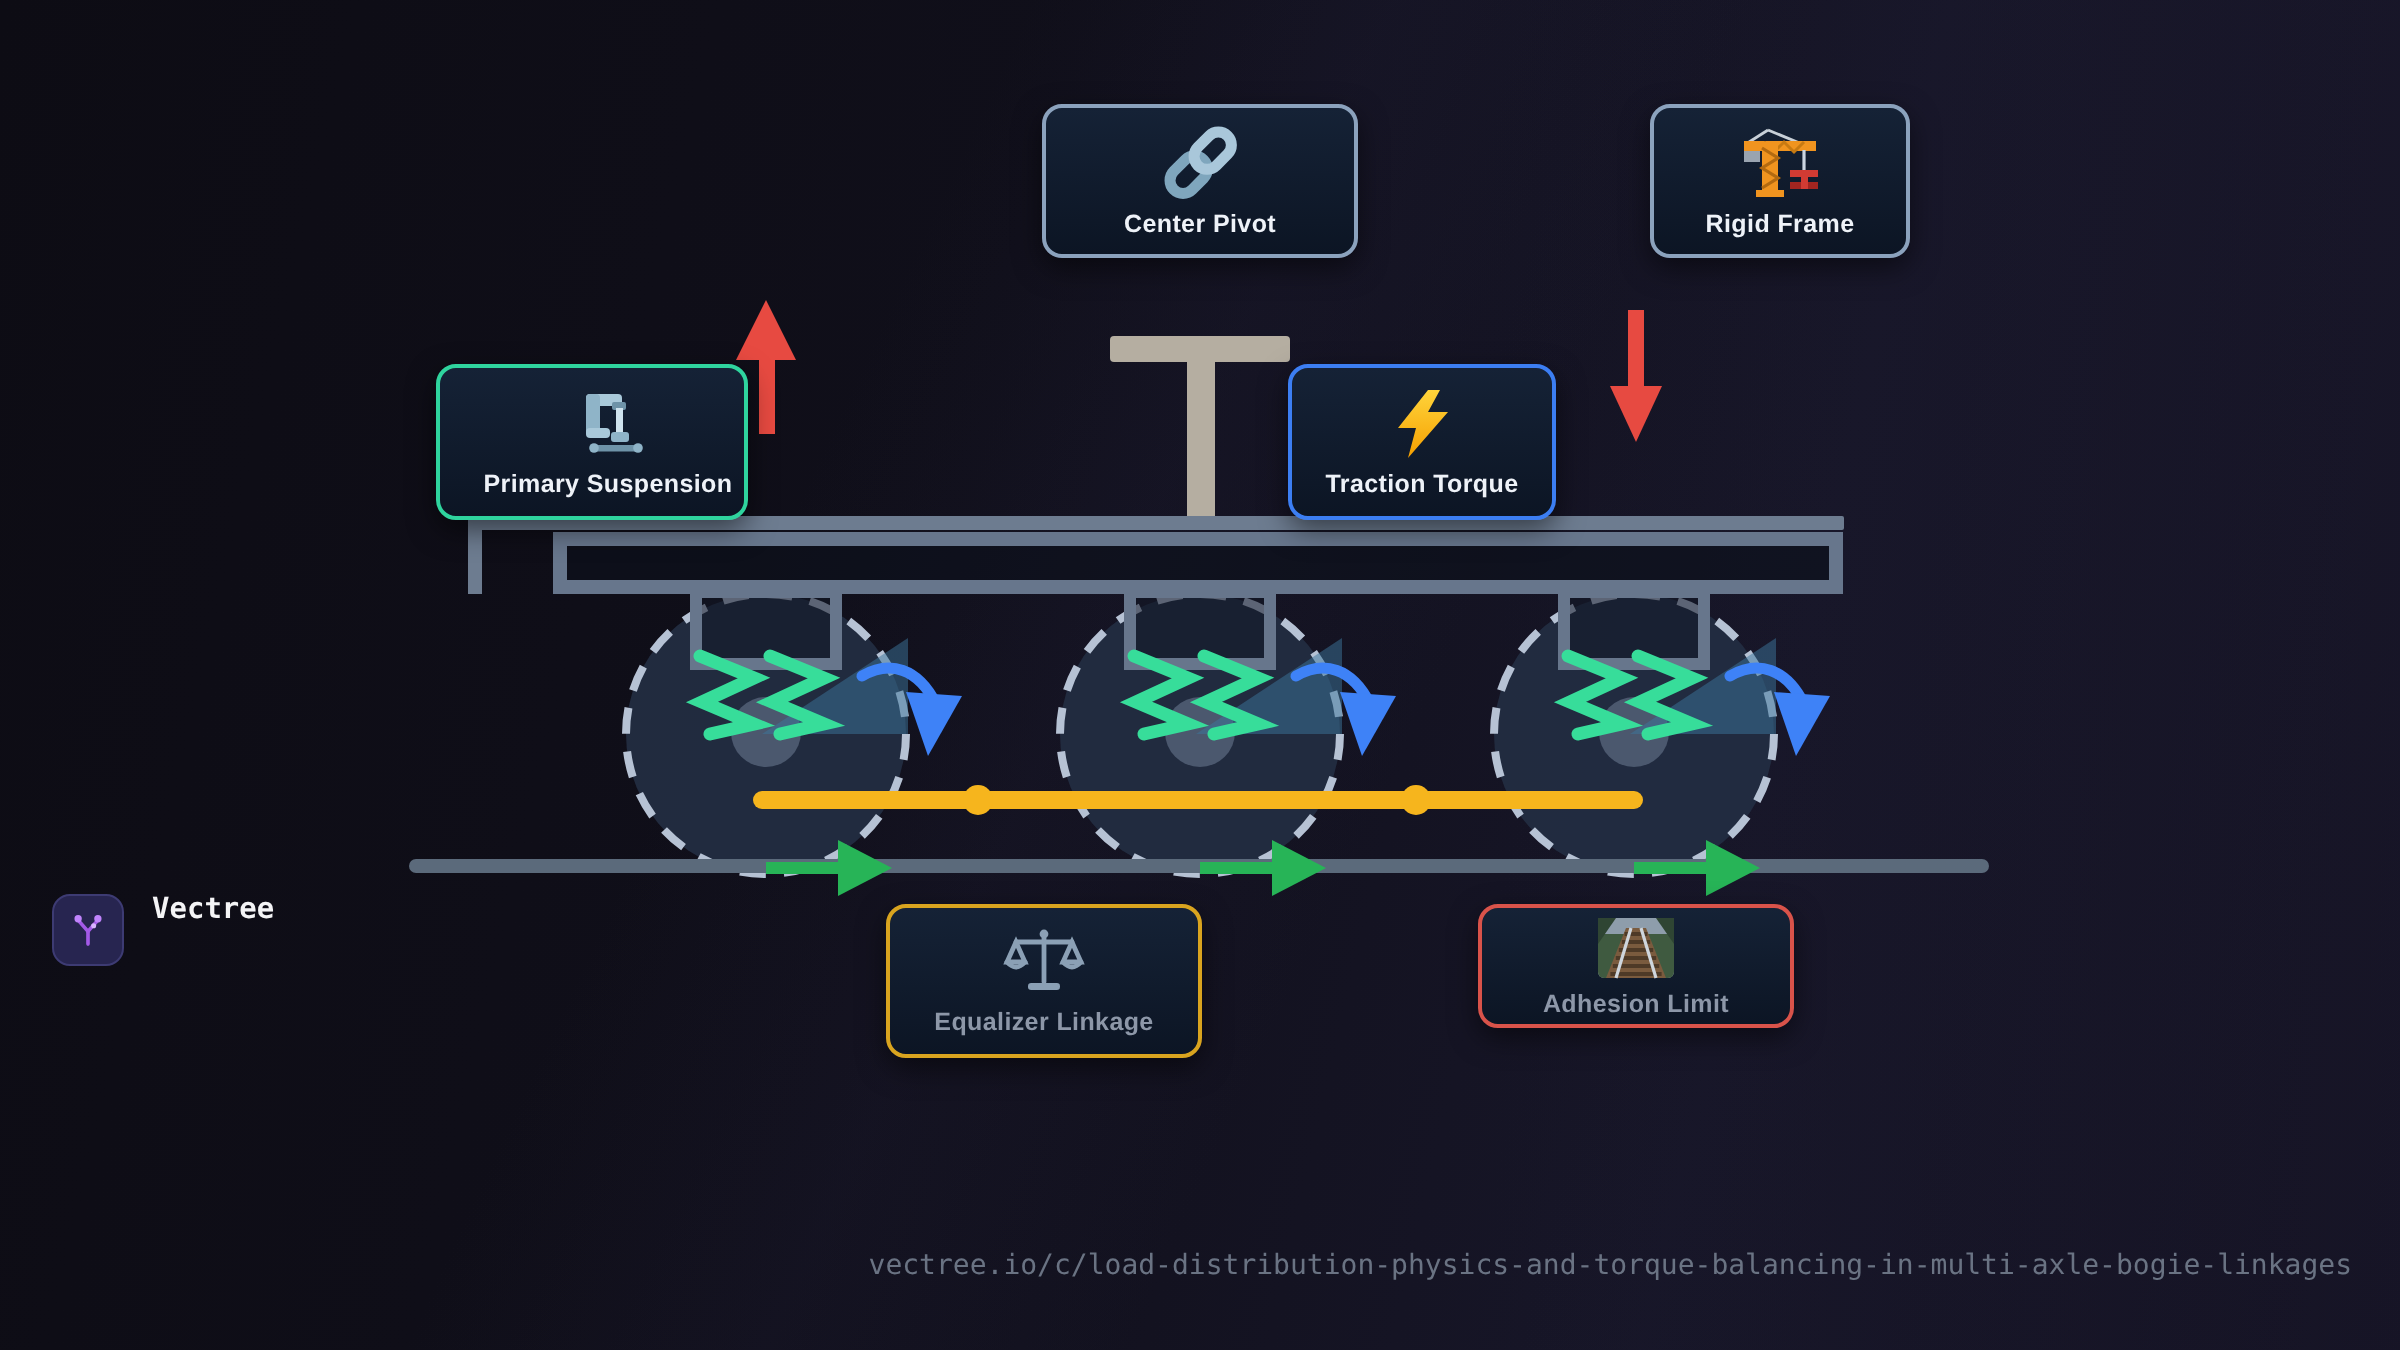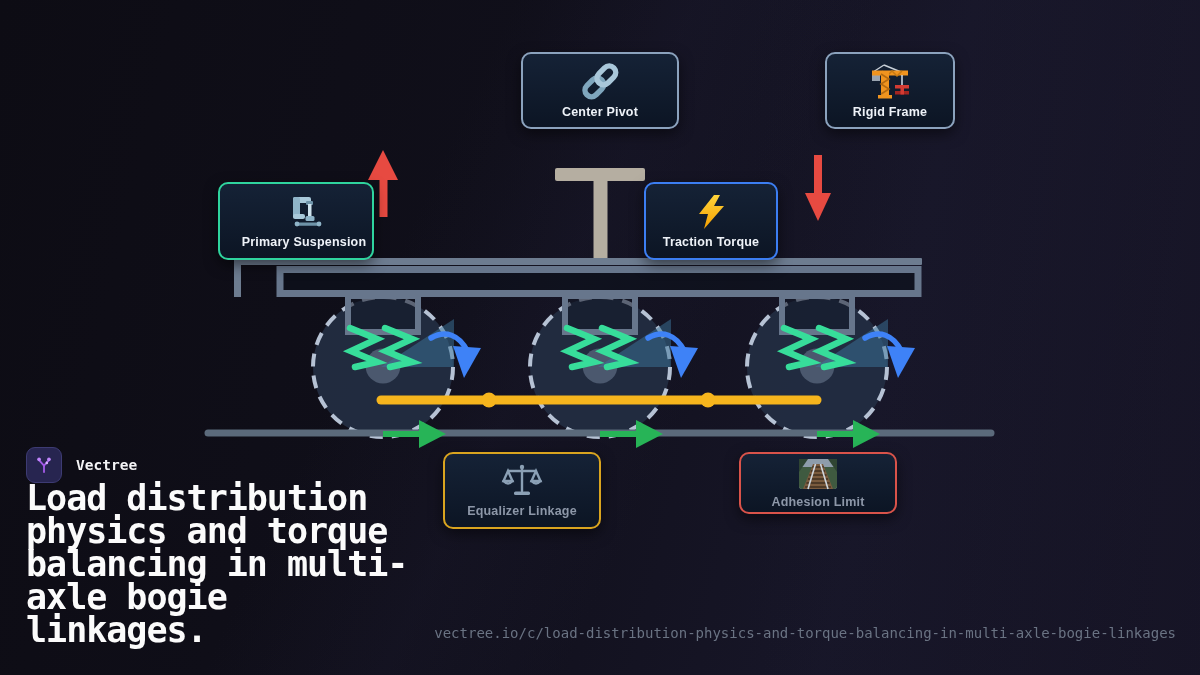--- a/index.html
+++ b/index.html
@@ -21,21 +21,21 @@
     box-shadow:0 5px 14px rgba(0,0,0,.5);box-sizing:border-box;}
   .node .nlabel{font-weight:bold;font-size:12.5px;color:#eef2f8;letter-spacing:.2px;
     font-family:"Liberation Sans",sans-serif;line-height:1;}
   .node.dim .nlabel{color:#8d97a8;}
   .b-steel{border-color:#8ba2bd;text-align:center;}
   .b-green{border-color:#2fd49e;padding-left:16px;}
   .b-blue{border-color:#3c7ef2;}
   .b-amber{border-color:#d9a41f;}
   .b-red{border-color:#d9534a;}
 
-  .brandbar{position:absolute;left:26px;top:447px;display:flex;align-items:center;gap:14px;}
+  .brandbar{position:absolute;left:26px;top:447px;display:flex;align-items:flex-start;gap:14px;}
   .logo-badge{width:34px;height:34px;border-radius:9px;background:#272550;
     border:1px solid #3d3b73;display:flex;align-items:center;justify-content:center;}
   .brand-name{font-family:"DejaVu Sans Mono",monospace;font-weight:bold;font-size:14.5px;color:#f4f4f6;}
 
   .hero{position:absolute;left:26px;top:482px;width:470px;}
   .hero .line{font-family:"DejaVu Sans Mono",monospace;font-weight:bold;font-size:35px;
     line-height:33px;color:#fbfbfb;white-space:nowrap;letter-spacing:-1px;}
   .url{position:absolute;right:24px;top:625px;font-family:"DejaVu Sans Mono",monospace;
     font-size:14px;color:#6a7383;letter-spacing:0;}
 </style>
@@ -221,22 +221,15 @@
           <path d="M17,18 L24,10"></path>
         </g>
         <circle cx="10" cy="9" r="2.6" fill="#c084fc"></circle>
         <circle cx="24" cy="9" r="2.6" fill="#c084fc"></circle>
         <circle cx="21" cy="14" r="1.8" fill="#d8b4fe"></circle>
       </svg>
     </div>
     <span class="brand-name">Vectree</span>
   </div>
 
-  <div class="hero">
-    <div class="line">Load distribution</div>
-    <div class="line">physics and torque</div>
-    <div class="line">balancing in multi-</div>
-    <div class="line">axle bogie</div>
-    <div class="line">linkages.</div>
-  </div>
 
   <div class="url">vectree.io/c/load-distribution-physics-and-torque-balancing-in-multi-axle-bogie-linkages</div>
 </div>
 
 </body></html>

